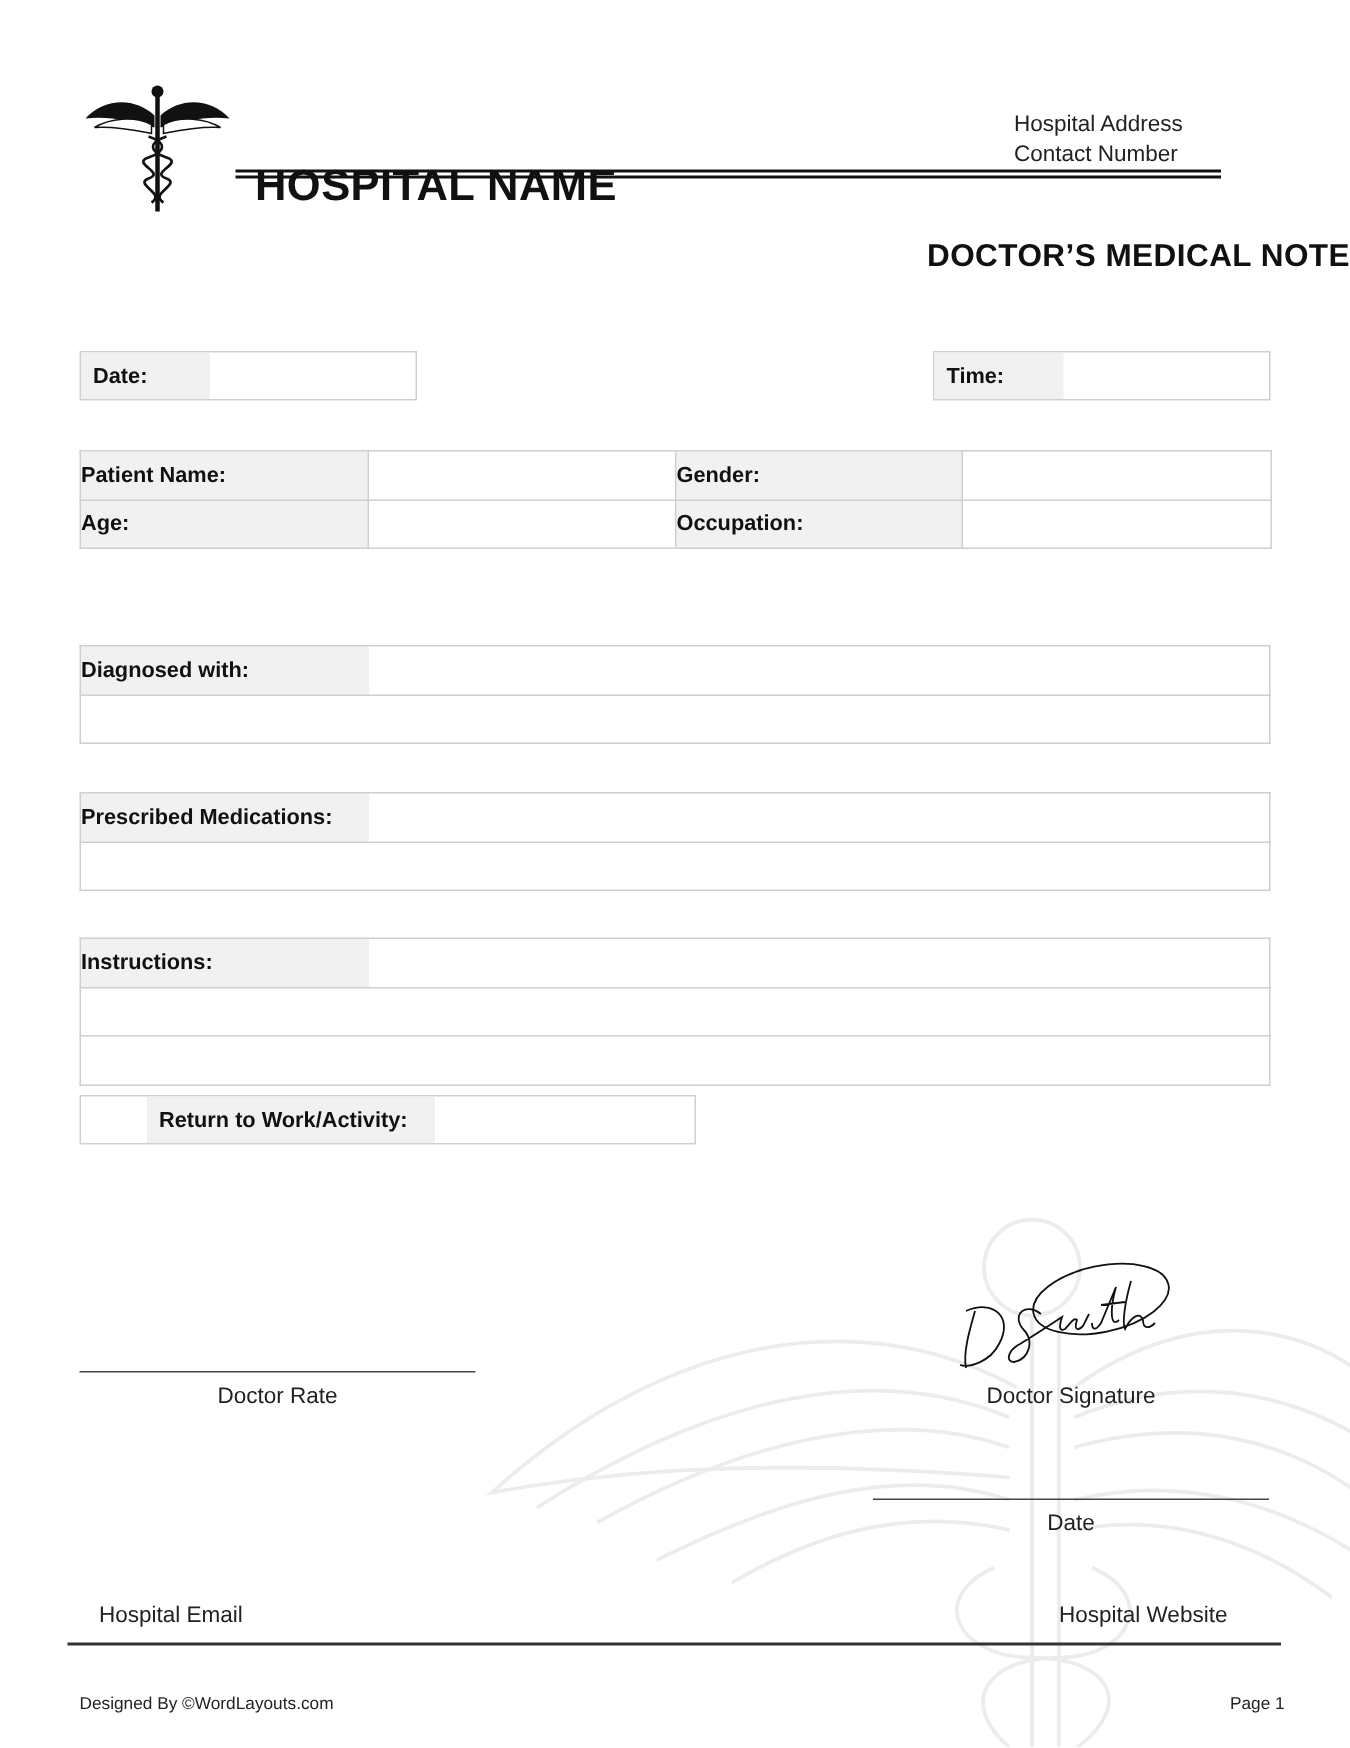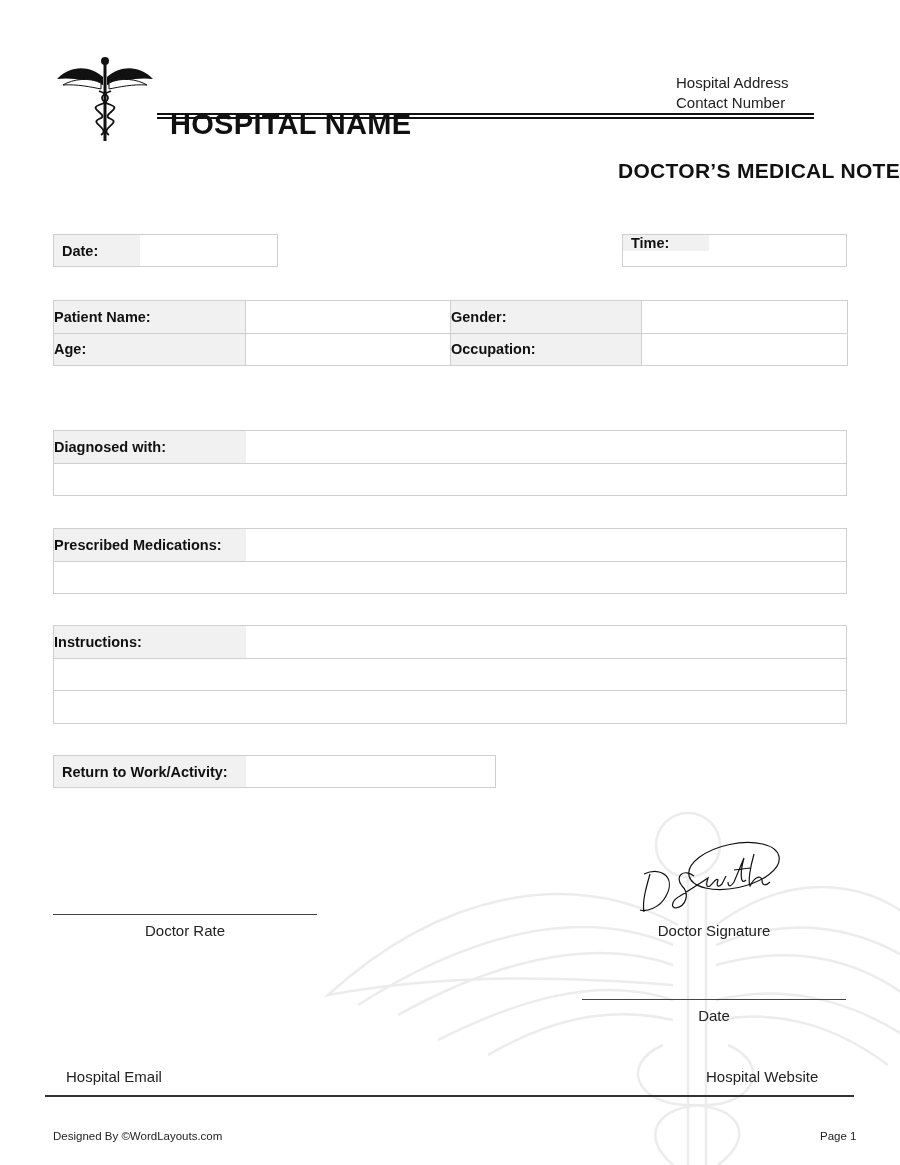--- a/index.html
+++ b/index.html
@@ -69,21 +69,21 @@
   <div>Hospital Address</div>
   <div>Contact Number</div>
 </div>
 
 <div class="doc-title">DOCTOR’S MEDICAL NOTE</div>
 
 <div class="box" style="left:53px; top:234px; width:225px; height:33px;">
   <div class="lbl" style="width:86px;">Date:</div>
   <div class="val"></div>
 </div>
-<div class="box" style="left:622px; top:234px; width:225px; height:33px;flex-direction:column;">
+<div class="box" style="left:622px; top:234px; width:225px; height:33px;">
   <div class="lbl" style="width:86px;">Time:</div>
   <div class="val"></div>
 </div>
 
 <table class="grid" style="left:53px; top:300px; width:795px;">
   <tbody>
       <tr>
     <td class="lbl-cell" style="width:192px;">Patient Name:</td>
     <td style="width:205px;"></td>
     <td class="lbl-cell divider" style="width:191px;">Gender:</td>
@@ -130,21 +130,21 @@
   </tr>
   <tr>
     <td colspan="2"></td>
   </tr>
   <tr>
     <td colspan="2"></td>
   </tr>
 </tbody>
   </table>
 
-<div class="box" style="left:53px; top:755px; width:443px; height:33px;">
+<div class="box" style="left:53px; top:730px; width:411px; height:33px;padding-left:44px;">
   <div class="lbl" style="width:192px;">Return to Work/Activity:</div>
   <div class="val"></div>
 </div>
 
 <div class="sig-line" style="left:53px; top:914px; width:264px;"></div>
 <div class="sig-label" style="left:53px; top:922px; width:264px;">Doctor Rate</div>
 
 <svg class="signature" viewBox="0 0 148 82" fill="none" stroke="#111" stroke-width="1.2">
   <ellipse cx="98" cy="30" rx="46" ry="22" transform="rotate(-12 98 30)"></ellipse>
   <path d="M14 38 C 10 52, 6 66, 8 76 M8 38 C 26 30, 40 42, 30 60 C 24 72, 10 76, 4 74"></path>

